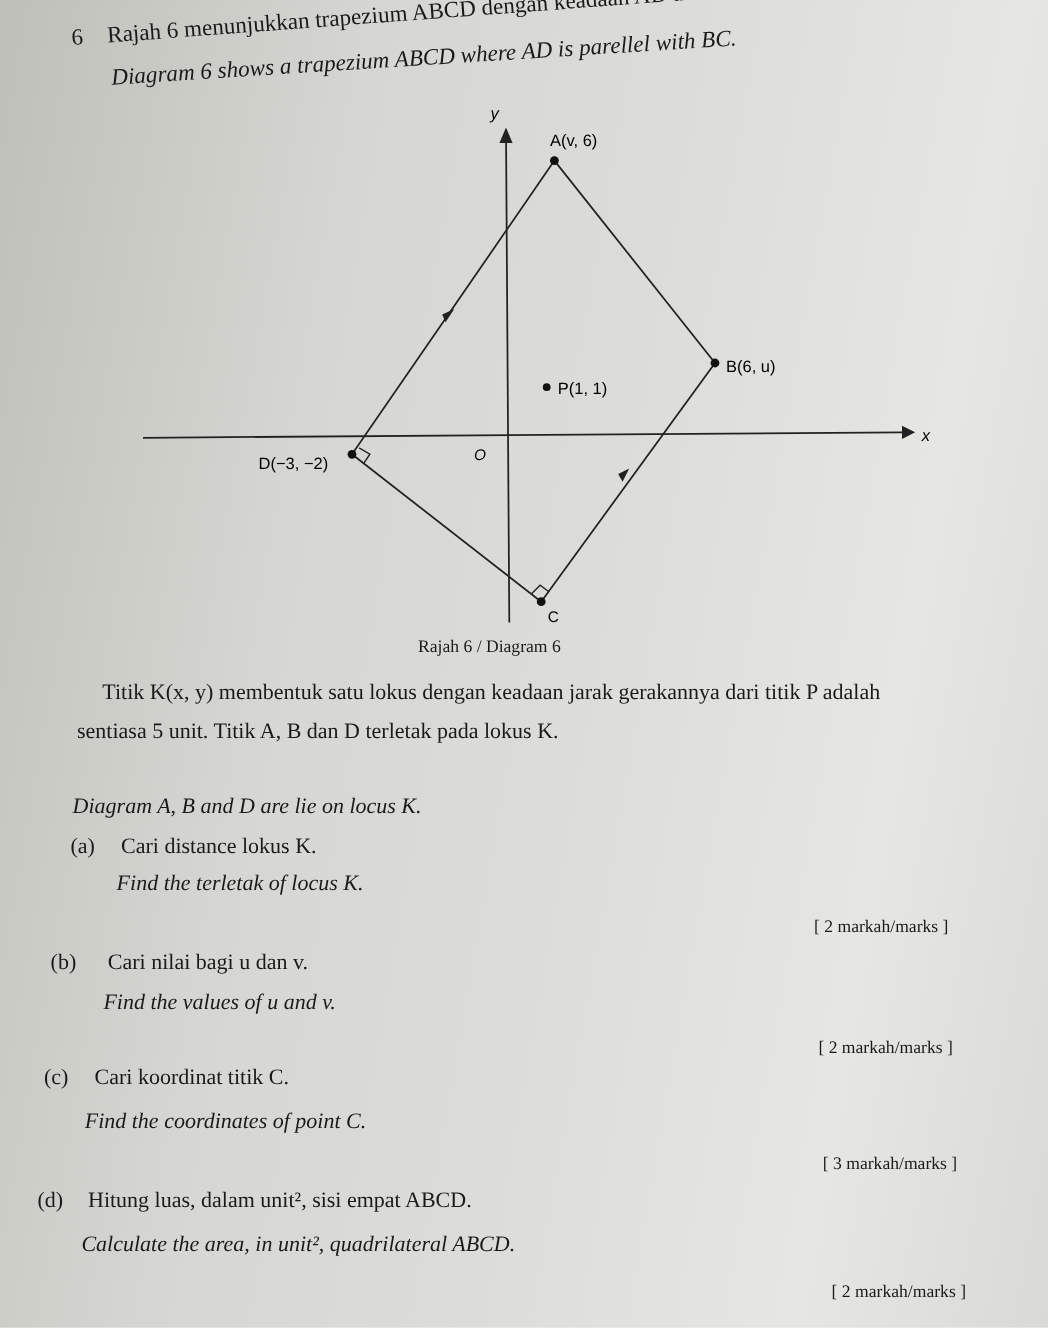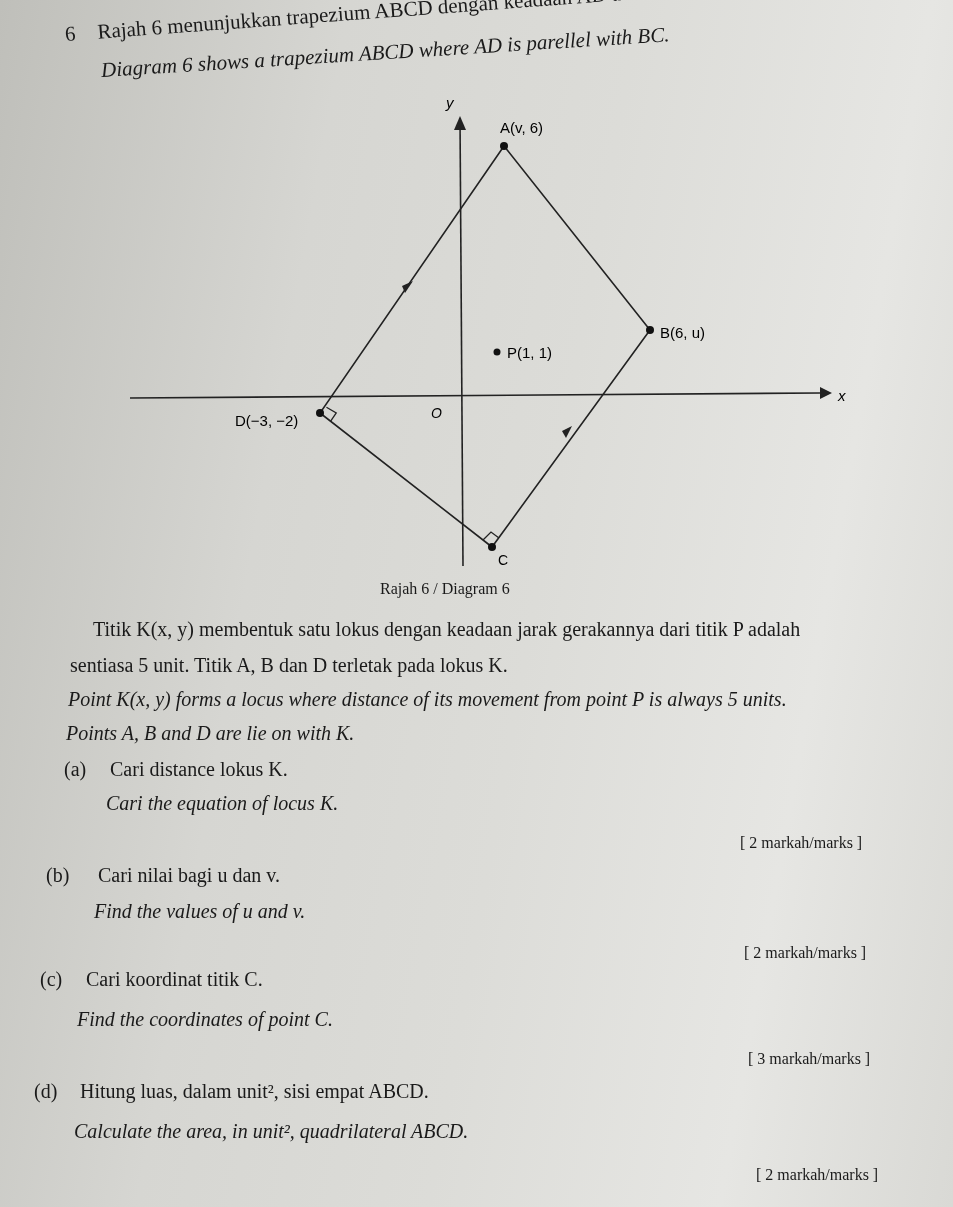--- a/index.html
+++ b/index.html
@@ -60,26 +60,25 @@
     <text x="530" y="250" font-size="15">B(6, u)</text>
     <text x="368" y="477" font-size="14">C</text>
     <text x="105" y="338" font-size="15">D(−3, −2)</text>
     <text x="377" y="270" font-size="15">P(1, 1)</text>
   </svg>
 
   <div class="abs caption">Rajah 6 / Diagram 6</div>
 
   <div class="abs para" style="left:93px; top:618px;">Titik K(x, y) membentuk satu lokus dengan keadaan jarak gerakannya dari titik P adalah</div>
   <div class="abs para" style="left:70px; top:654px;">sentiasa 5 unit. Titik A, B dan D terletak pada lokus K.</div>
-  <div class="abs para it" style="left:68px; top:688px;">Point K(x, y) forms a locus where distance of its movement from point P is always 5 units.</div>
-  <div class="abs para it" style="left:66px; top:722px;">Points A, B and D are lie on with K.</div>
+  <div class="abs para it" style="left:66px; top:722px;">Diagram A, B and D are lie on locus K.</div>
 
   <div class="abs para" style="left:64px; top:758px;">(a)</div>
   <div class="abs para" style="left:110px; top:758px;">Cari distance lokus K.</div>
-  <div class="abs para it" style="left:106px; top:792px;">Cari the equation of locus K.</div>
+  <div class="abs para it" style="left:106px; top:792px;">Find the terletak of locus K.</div>
   <div class="abs marks" style="left:740px; top:834px;">[ 2 markah/marks ]</div>
 
   <div class="abs para" style="left:46px; top:864px;">(b)</div>
   <div class="abs para" style="left:98px; top:864px;">Cari nilai bagi u dan v.</div>
   <div class="abs para it" style="left:94px; top:900px;">Find the values of u and v.</div>
   <div class="abs marks" style="left:744px; top:944px;">[ 2 markah/marks ]</div>
 
   <div class="abs para" style="left:40px; top:968px;">(c)</div>
   <div class="abs para" style="left:86px; top:968px;">Cari koordinat titik C.</div>
   <div class="abs para it" style="left:77px; top:1008px;">Find the coordinates of point  C.</div>

